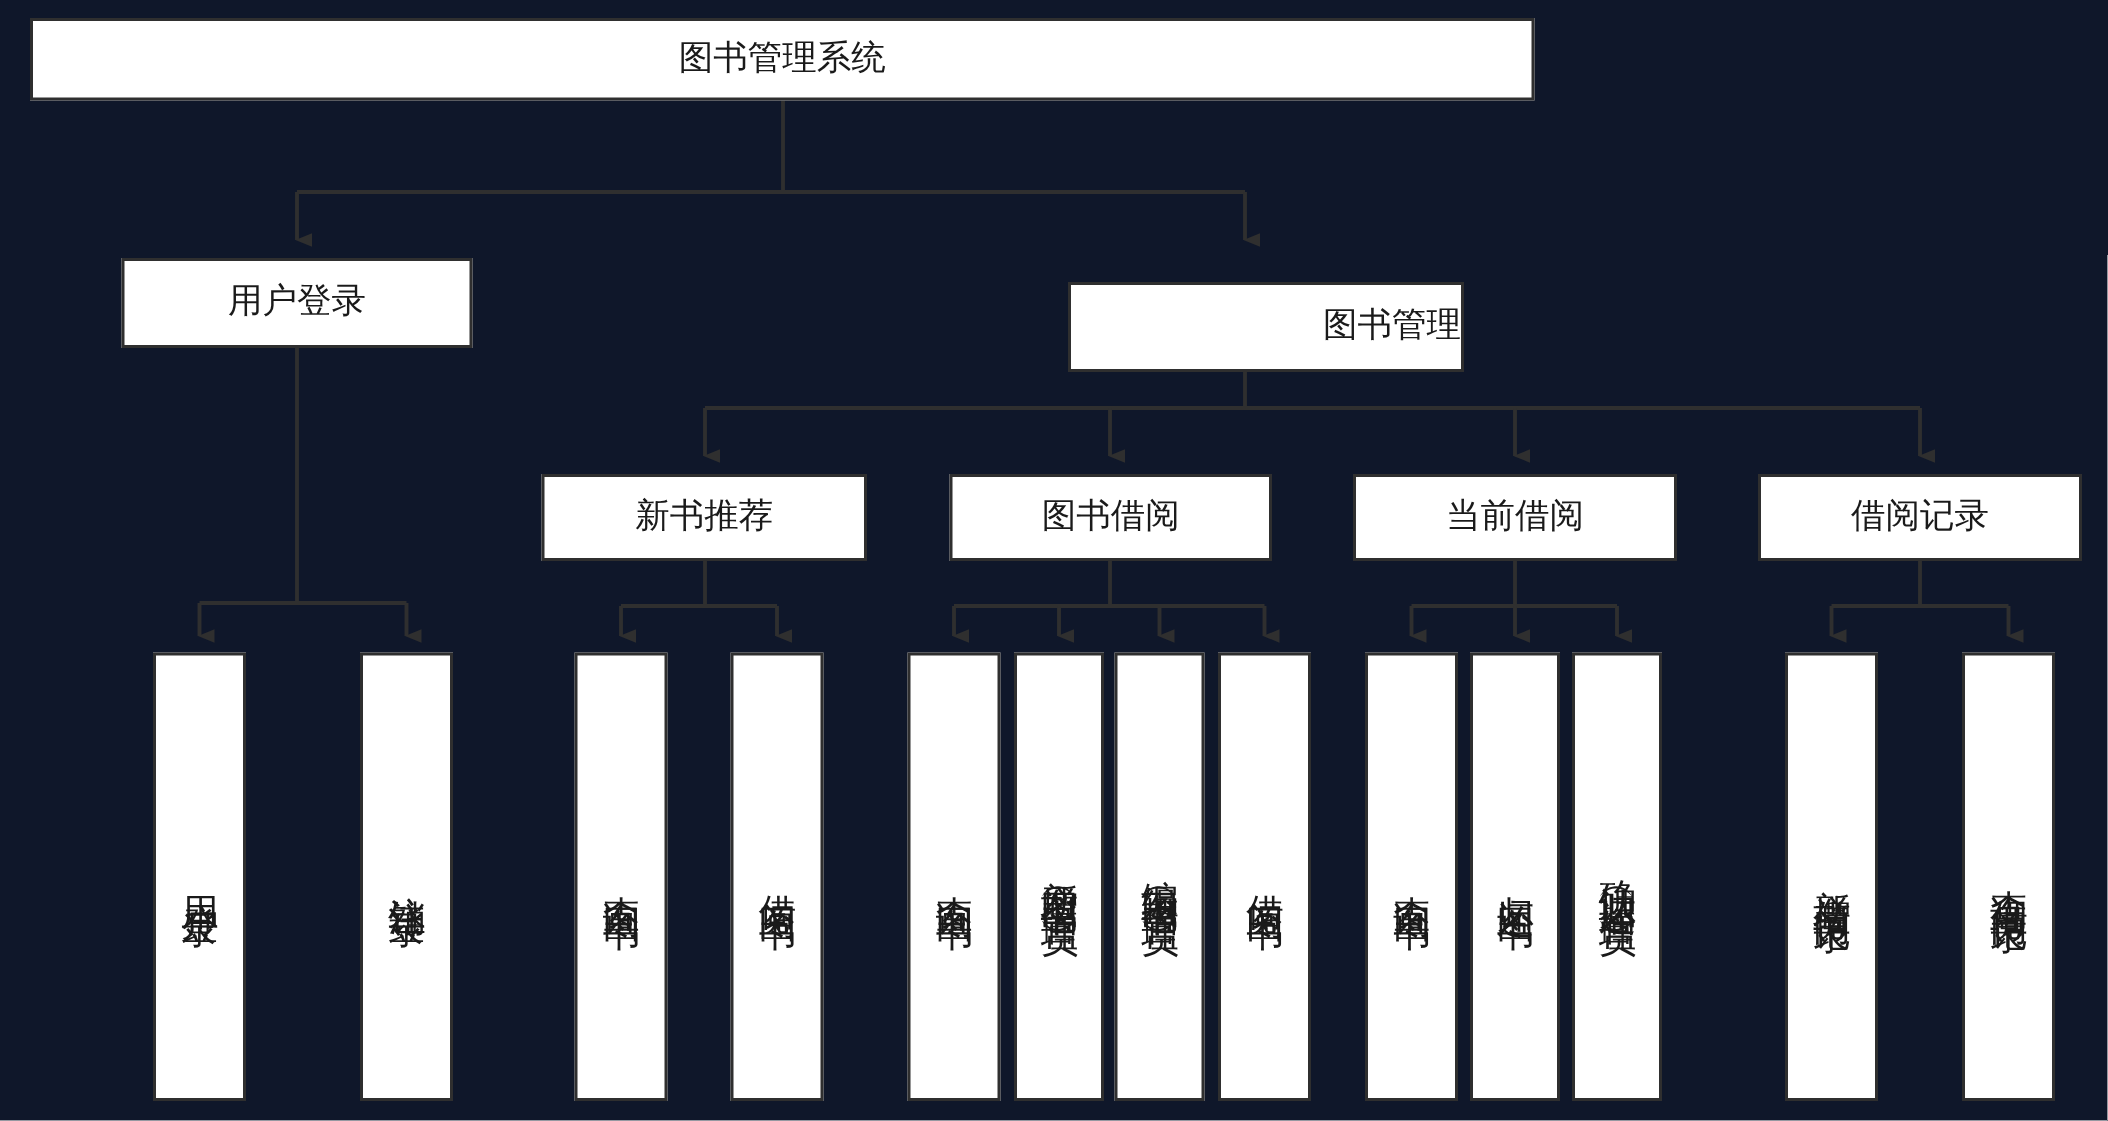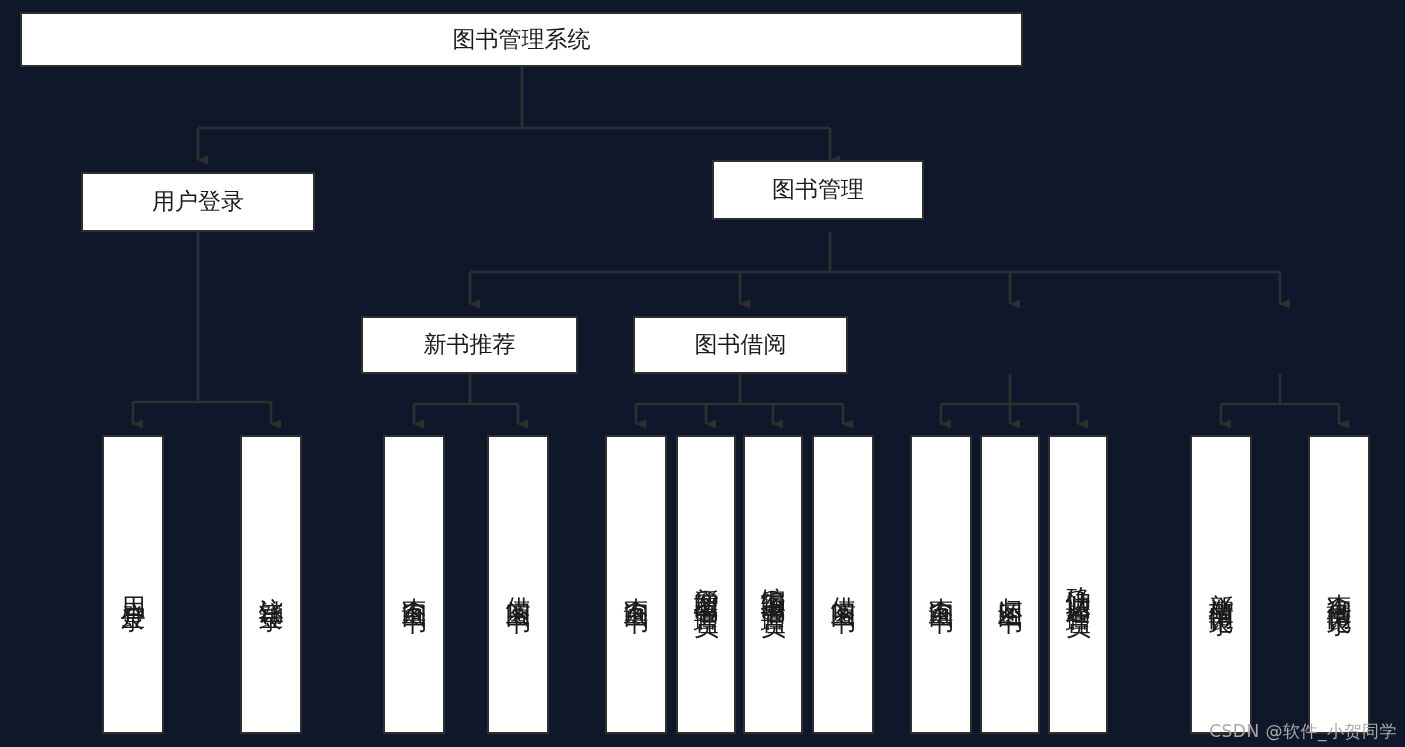--- a/index.html
+++ b/index.html
@@ -120,33 +120,39 @@
   </svg>
 
   <div class="node horizontal" style="left:20px; top:12px; width:1003px; height:55px;">
     <span class="node-label">图书管理系统</span>
   </div>
 
   <div class="node horizontal" style="left:81px; top:172px; width:234px; height:60px;">
     <span class="node-label">用户登录</span>
   </div>
 
-  <div class="node horizontal" style="left:712px; top:160px; width:212px; height:60px;">
+  <div class="node horizontal" style="left:712px; top:188px; width:264px; height:60px;justify-content:flex-end;">
     <span class="node-label">图书管理</span>
   </div>
 
   <div class="node horizontal" style="left:633px; top:316px; width:215px; height:58px;">
     <span class="node-label">图书借阅</span>
   </div>
 
   <div class="node horizontal" style="left:361px; top:316px; width:217px; height:58px;">
     <span class="node-label">新书推荐</span>
   </div>
 
-
+  <div class="node horizontal" style="left:902px; top:316px; width:216px; height:58px;">
+    <span class="node-label">当前借阅</span>
+  </div>
+
+  <div class="node horizontal" style="left:1172px; top:316px; width:216px; height:58px;">
+    <span class="node-label">借阅记录</span>
+  </div>
 
   <div class="node vertical" style="left:102px; top:435px; width:62px; height:299px;">
     <span class="node-label">用户登录</span>
   </div>
 
   <div class="node vertical" style="left:240px; top:435px; width:62px; height:299px;">
     <span class="node-label">注销登录</span>
   </div>
 
   <div class="node vertical" style="left:383px; top:435px; width:62px; height:299px;">
@@ -186,15 +192,14 @@
   </div>
 
   <div class="node vertical" style="left:1190px; top:435px; width:62px; height:299px;">
     <span class="node-label">新增借阅记录</span>
   </div>
 
   <div class="node vertical" style="left:1308px; top:435px; width:62px; height:299px;">
     <span class="node-label">查询借阅记录</span>
   </div>
 
-  <div id="watermark">CSDN @软件_小贺同学</div>
 
 </div>
 
 </body></html>

